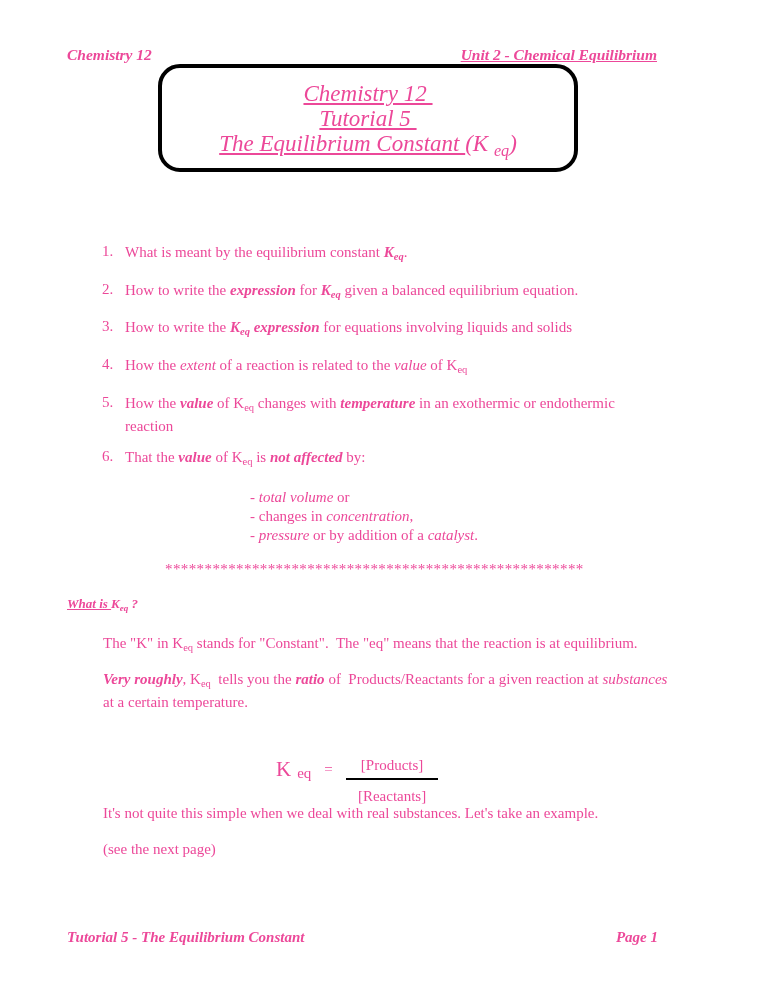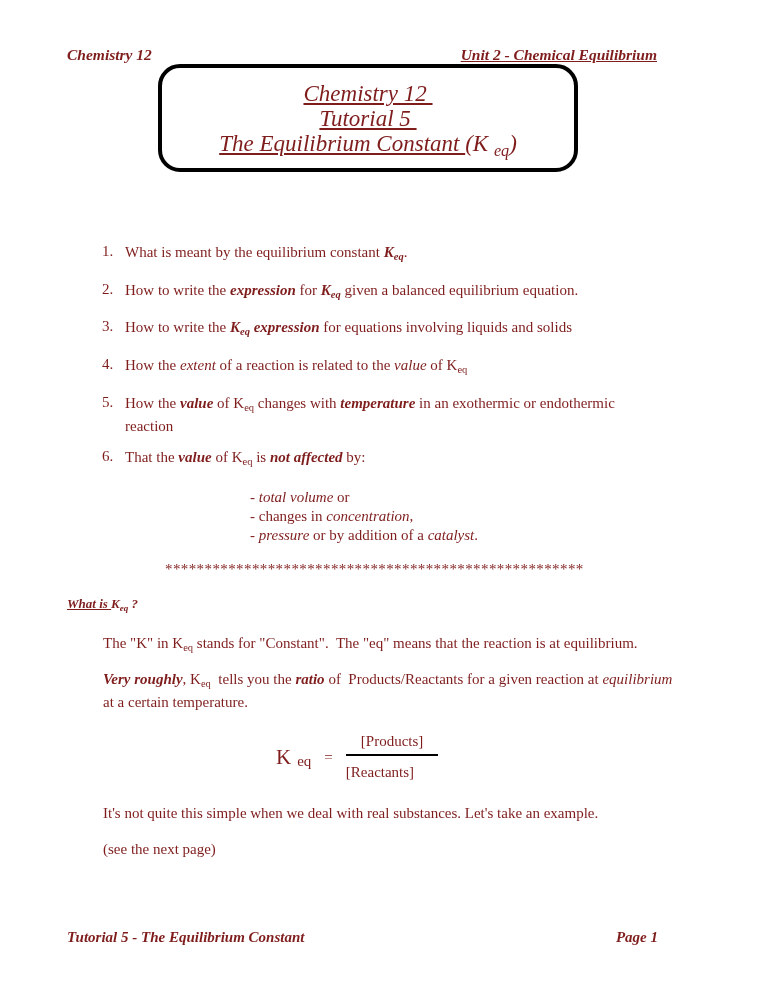--- a/index.html
+++ b/index.html
@@ -2,21 +2,21 @@
 <html><head>
 <meta charset="utf-8">
 <style>
   * { margin:0; padding:0; box-sizing:border-box; }
   html,body { background:#888; }
   .page {
     position:relative;
     width:768px; height:994px;
     margin:0 auto;
     background:#ffffff;
-    color:#7f1d1d;
+    color:#ec4899;
     font-family:"Liberation Serif", "DejaVu Serif", serif;
     font-size:15px;
     overflow:hidden;
   }
   .abs { position:absolute; }
   .rich { white-space:pre-wrap; line-height:19px; }
   .st-b { font-weight:bold; }
   .st-i { font-style:italic; }
   .st-u { text-decoration:underline; }
   .st-sub { font-size:0.7em; vertical-align:-0.28em; }
@@ -49,21 +49,21 @@
 
   .sect-head { left:67px; top:594px; font-size:13px; font-weight:bold; font-style:italic; }
 
   .para { left:103px; right:30px; }
 
   
   .equation { left:276px; top:733px; display:flex; align-items:center; }
   .equation .kvar { font-size:21px; }
   .equation .ksub { font-size:15px; margin-left:6px; position:relative; top:4px; }
   .equation .eq-sign { font-size:15px; margin:0 13px; }
-  .equation .frac { display:inline-block; font-size:15px; }
+  .equation .frac { display:inline-block; text-align:center; font-size:15px;margin-top:24px; }
   .equation .frac .top { border-bottom:2px solid #000; padding:0 15px 4px 15px; }
   .equation .frac .bot { padding-top:8px; }
 </style>
 </head>
 <body>
 
 <div class="page">
 
   <div class="abs runhead">
     <span class="left">Chemistry 12</span>
@@ -101,21 +101,21 @@
     <div class="rich"><span>- </span><span class="st-i">total volume</span><span> or</span></div>
     <div class="rich"><span>- changes in </span><span class="st-i">concentration</span><span>,</span></div>
     <div class="rich"><span>- </span><span class="st-i">pressure</span><span> or by addition of a </span><span class="st-i">catalyst</span><span>.</span></div>
   </div>
 
   <div class="abs separator">*****************************************************</div>
 
   <div class="abs sect-head rich"><span class="st-b st-i st-u">What is </span><span class="st-b st-i">K</span><span class="st-b st-i st-sub">eq</span><span class="st-b st-i"> ?</span></div>
 
   <div class="abs para rich" style="top:634px"><span>The "K" in K</span><span class="st-sub">eq</span><span> stands for "Constant".  The "eq" means that the reaction is at equilibrium.</span></div>
-  <div class="abs para rich" style="top:670px"><span class="st-b st-i">Very roughly</span><span>, K</span><span class="st-sub">eq</span><span>  tells you the </span><span class="st-b st-i">ratio</span><span> of  Products/Reactants for a given reaction at </span><span class="st-i">equilibrium</span><span>
+  <div class="abs para rich" style="top:670px"><span class="st-b st-i">Very roughly</span><span>, K</span><span class="st-sub">eq</span><span>  tells you the </span><span class="st-b st-i">ratio</span><span> of  Products/Reactants for a given reaction at </span><span class="st-i">substances</span><span>
 at a certain temperature.</span></div>
 
   <div class="abs equation">
     <span class="kvar">K</span>
     <span class="ksub">eq</span>
     <span class="eq-sign">=</span>
     <span class="frac">
       <span class="top" style="display:block">[Products]</span>
       <span class="bot" style="display:block">[Reactants]</span>
     </span>

